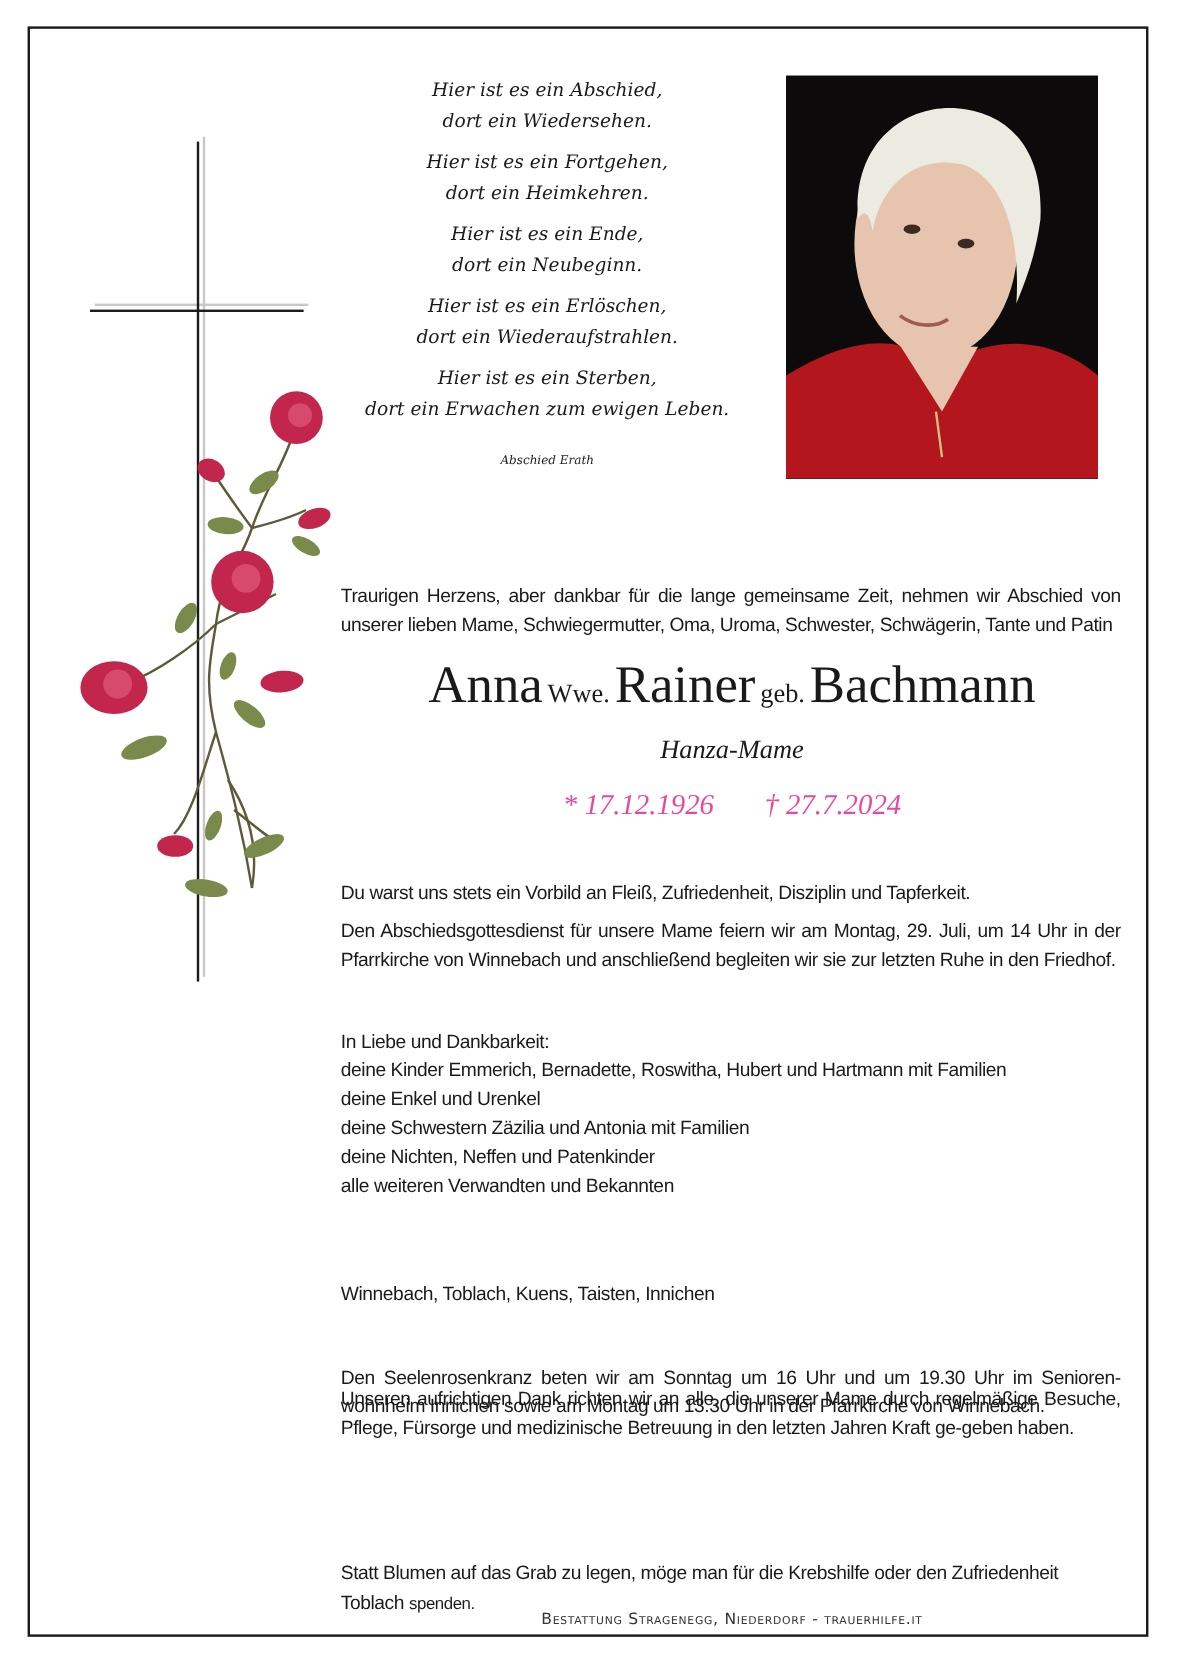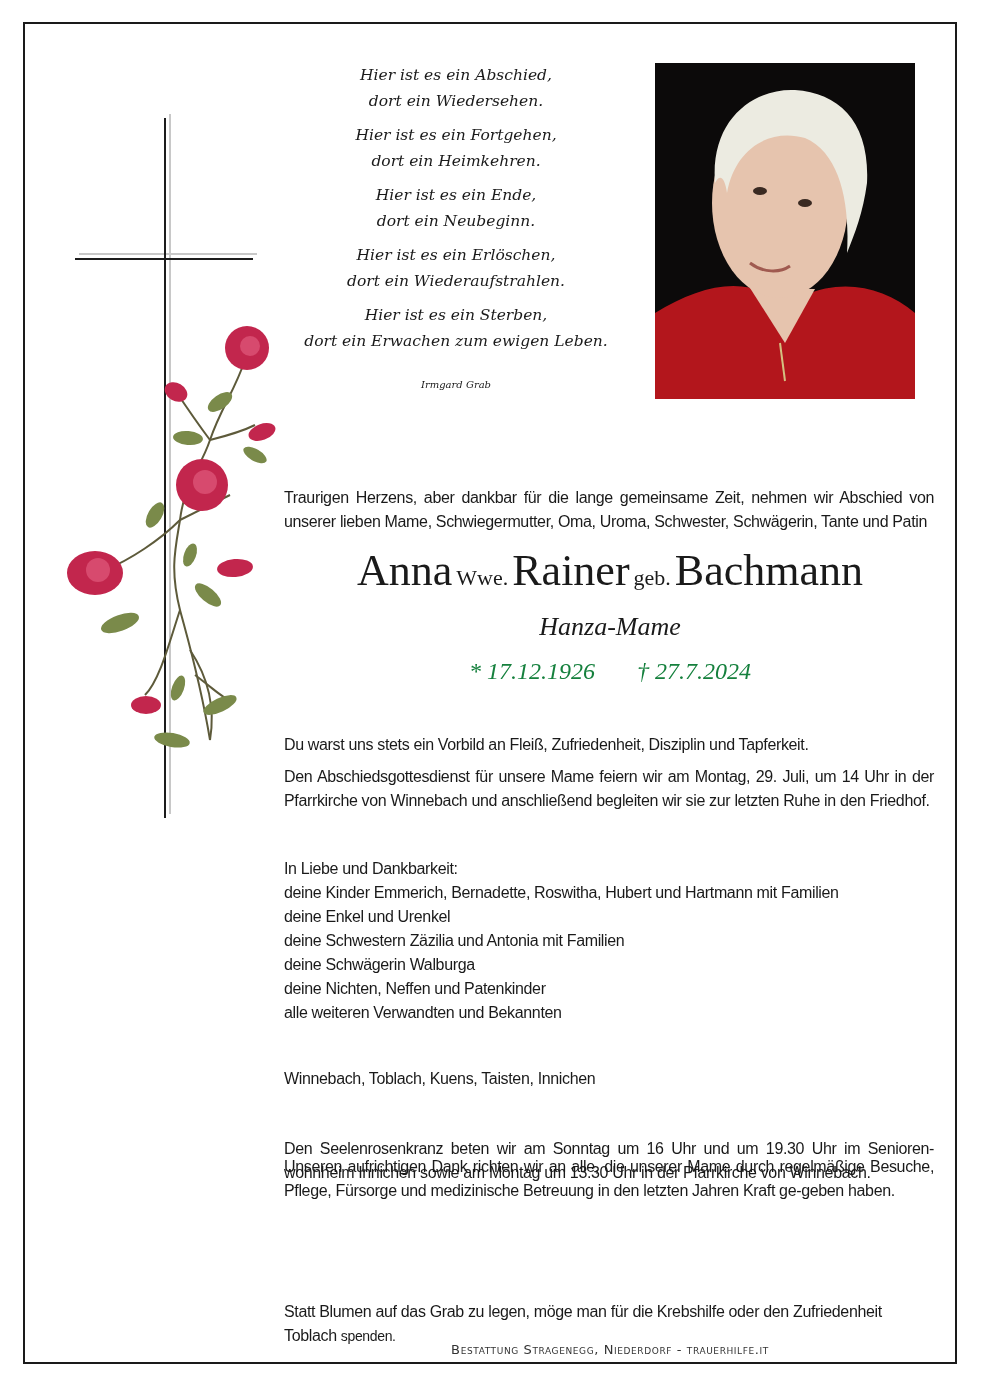--- a/index.html
+++ b/index.html
@@ -34,26 +34,26 @@
   .name-line {
     position: absolute; left: 300px; top: 545px; width: 620px; text-align: center;
     font-family: "Liberation Serif", "DejaVu Serif", serif; 
     color: #1a1a1a; white-space: nowrap;
   }
   .name-big { font-size: 44px; }
   .name-small { font-size: 22px; }
   .nickname {
     position: absolute; left: 300px; top: 612px; width: 620px; text-align: center;
     font-family: "Liberation Serif", "DejaVu Serif", serif; font-style: italic;
-    font-size: 26px; color: #1a1a1a;
+    font-size: 22px; color: #1a1a1a;
   }
   .dates {
     position: absolute; left: 300px; top: 658px; width: 620px; text-align: center;
     font-family: "Liberation Serif", "DejaVu Serif", serif; font-style: italic;
-    font-size: 24px; color: #15803d; white-space: nowrap;
+    font-size: 24px; color: #ec4899; white-space: nowrap;
   }
   .dates .gap { display: inline-block; width: 42px; }
   .footer {
     position: absolute; left: 400px; top: 1342px; width: 420px; text-align: center;
     font-family: "DejaVu Sans", sans-serif; font-size: 13px; color: #333;
     font-variant: small-caps; letter-spacing: 0.6px;
   }
   .small-text { font-size: 14px; }
 </style>
 </head>
@@ -119,21 +119,21 @@
     <div>dort ein Neubeginn.</div>
   </div>
   <div class="stanza">
     <div>Hier ist es ein Erlöschen,</div>
     <div>dort ein Wiederaufstrahlen.</div>
   </div>
   <div class="stanza">
     <div>Hier ist es ein Sterben,</div>
     <div>dort ein Erwachen zum ewigen Leben.</div>
   </div>
-  <div class="author">Irmgard Grab</div>
+  <div class="author">Abschied Erath</div>
 </div>
 
 <div class="photo">
   <svg width="260" height="336" viewBox="0 0 260 336" xmlns="http://www.w3.org/2000/svg">
     <rect width="260" height="336" fill="#0c0a0a"></rect>
     <path d="M0 250 C40 225 80 215 110 230 L150 232 C190 215 230 225 260 250 L260 336 L0 336 Z" fill="#b3161c"></path>
     <path d="M95 225 L130 280 L160 226 Z" fill="#e6c4ae"></path>
     <ellipse cx="125" cy="140" rx="68" ry="95" fill="#e6c4ae"></ellipse>
     <path d="M60 120 C55 55 100 25 140 27 C185 30 215 60 212 120 C208 150 200 170 192 190 C195 140 185 90 150 75 C115 65 80 85 72 130 C70 115 65 110 60 120 Z" fill="#ecebe1"></path>
     <ellipse cx="105" cy="128" rx="7" ry="4" fill="#3a2a22"></ellipse>
@@ -159,21 +159,20 @@
 
 <div class="body-text" style="top:709px;">Du warst uns stets ein Vorbild an Fleiß, Zufriedenheit, Disziplin und Tapferkeit.</div>
 
 <div class="body-text justify" style="top:741px;">Den Abschiedsgottesdienst für unsere Mame feiern wir am Montag, 29. Juli, um 14 Uhr in der Pfarrkirche von Winnebach und anschließend begleiten wir sie zur letzten Ruhe in den Friedhof.</div>
 
 <div class="body-text" style="top:833px;">
   <div>In Liebe und Dankbarkeit:</div>
   <div>deine Kinder Emmerich, Bernadette, Roswitha, Hubert und Hartmann mit Familien</div>
   <div>deine Enkel und Urenkel</div>
   <div>deine Schwestern Zäzilia und Antonia mit Familien</div>
-  <div>deine Schwägerin Walburga</div>
   <div>deine Nichten, Neffen und Patenkinder</div>
   <div>alle weiteren Verwandten und Bekannten</div>
 </div>
 
 <div class="body-text" style="top:1043px;">Winnebach, Toblach, Kuens, Taisten, Innichen</div>
 
 <div class="body-text justify" style="top:1113px;">Den Seelenrosenkranz beten wir am Sonntag um 16 Uhr und um 19.30 Uhr im Senioren-wohnheim Innichen sowie am Montag um 13.30 Uhr in der Pfarrkirche von Winnebach.</div>
 
 <div class="body-text justify" style="top:1131px;">Unseren aufrichtigen Dank richten wir an alle, die unserer Mame durch regelmäßige Besuche, Pflege, Fürsorge und medizinische Betreuung in den letzten Jahren Kraft ge-geben haben.</div>
 

